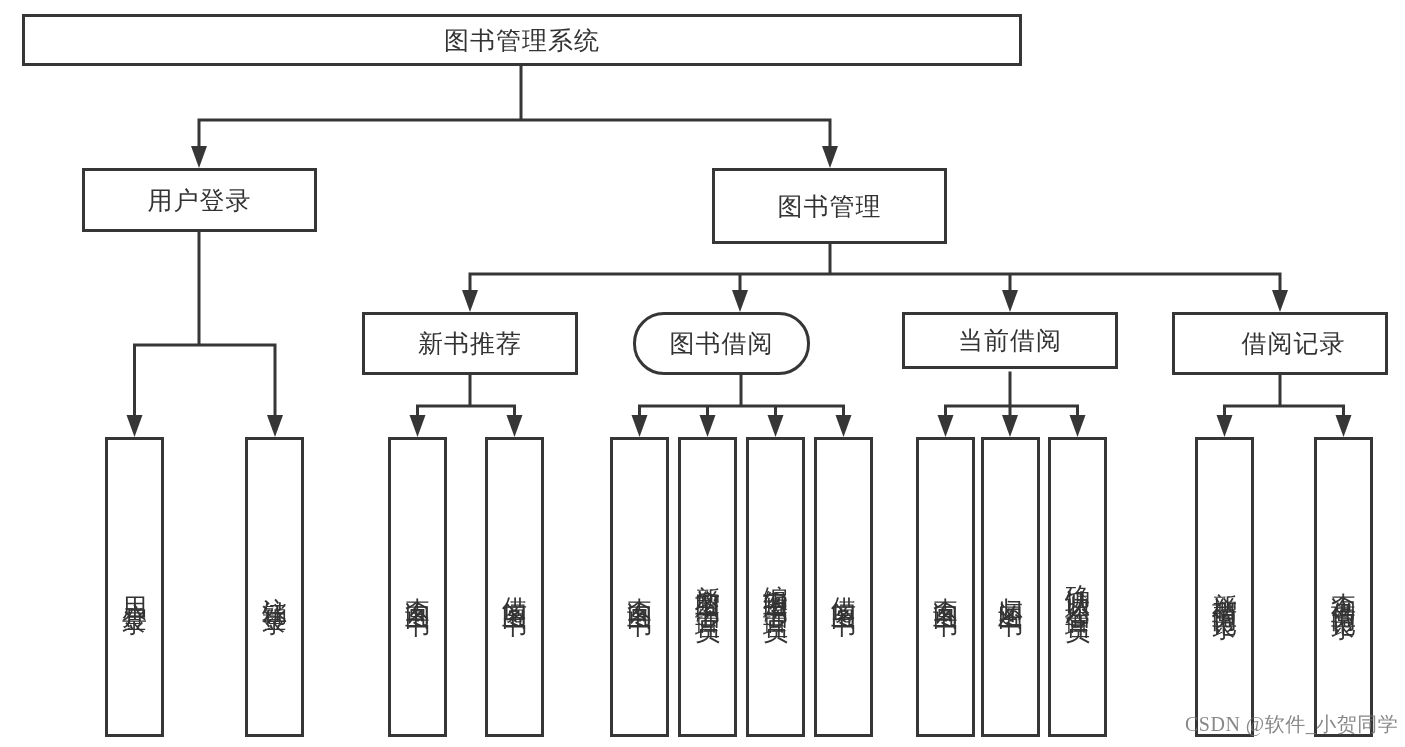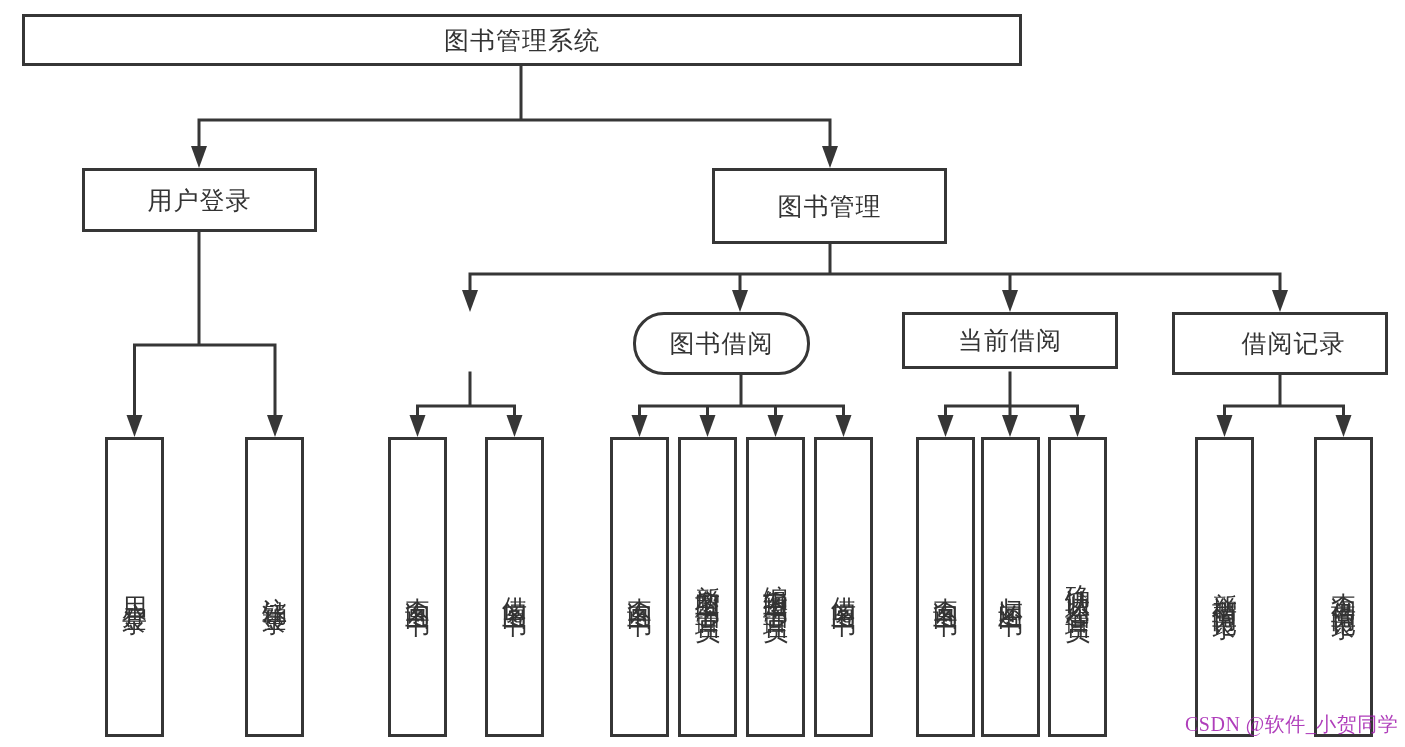--- a/index.html
+++ b/index.html
@@ -37,21 +37,21 @@
     letter-spacing: 5px;
     line-height: 1;
     color: #333333;
   }
   .watermark {
     position: absolute;
     left: 1185px;
     top: 711px;
     font-size: 20px;
     letter-spacing: 0.5px;
-    color: #a21caf;
+    color: #737373;
     opacity: 0.85;
     z-index: 5;
     white-space: nowrap;
   }
 </style>
 </head>
 <body>
 
 <div id="canvas">
 
@@ -92,20 +92,23 @@
     <span>图书管理系统</span>
   </div>
 
   <div class="node hnode" style="left:82px; top:168px; width:235px; height:64px;">
     <span>用户登录</span>
   </div>
   <div class="node hnode" style="left:712px; top:168px; width:235px; height:76px;">
     <span>图书管理</span>
   </div>
 
+  <div class="node hnode" style="left:362px; top:312px; width:216px; height:63px;">
+    <span>新书推荐</span>
+  </div>
   <div class="node hnode" style="left:633px; top:312px; width:177px; height:63px;border-radius:31px;">
     <span>图书借阅</span>
   </div>
   <div class="node hnode" style="left:902px; top:312px; width:216px; height:57px;">
     <span>当前借阅</span>
   </div>
   <div class="node hnode" style="left:1172px; top:312px; width:216px; height:63px;padding-left:27px;">
     <span>借阅记录</span>
   </div>
 

